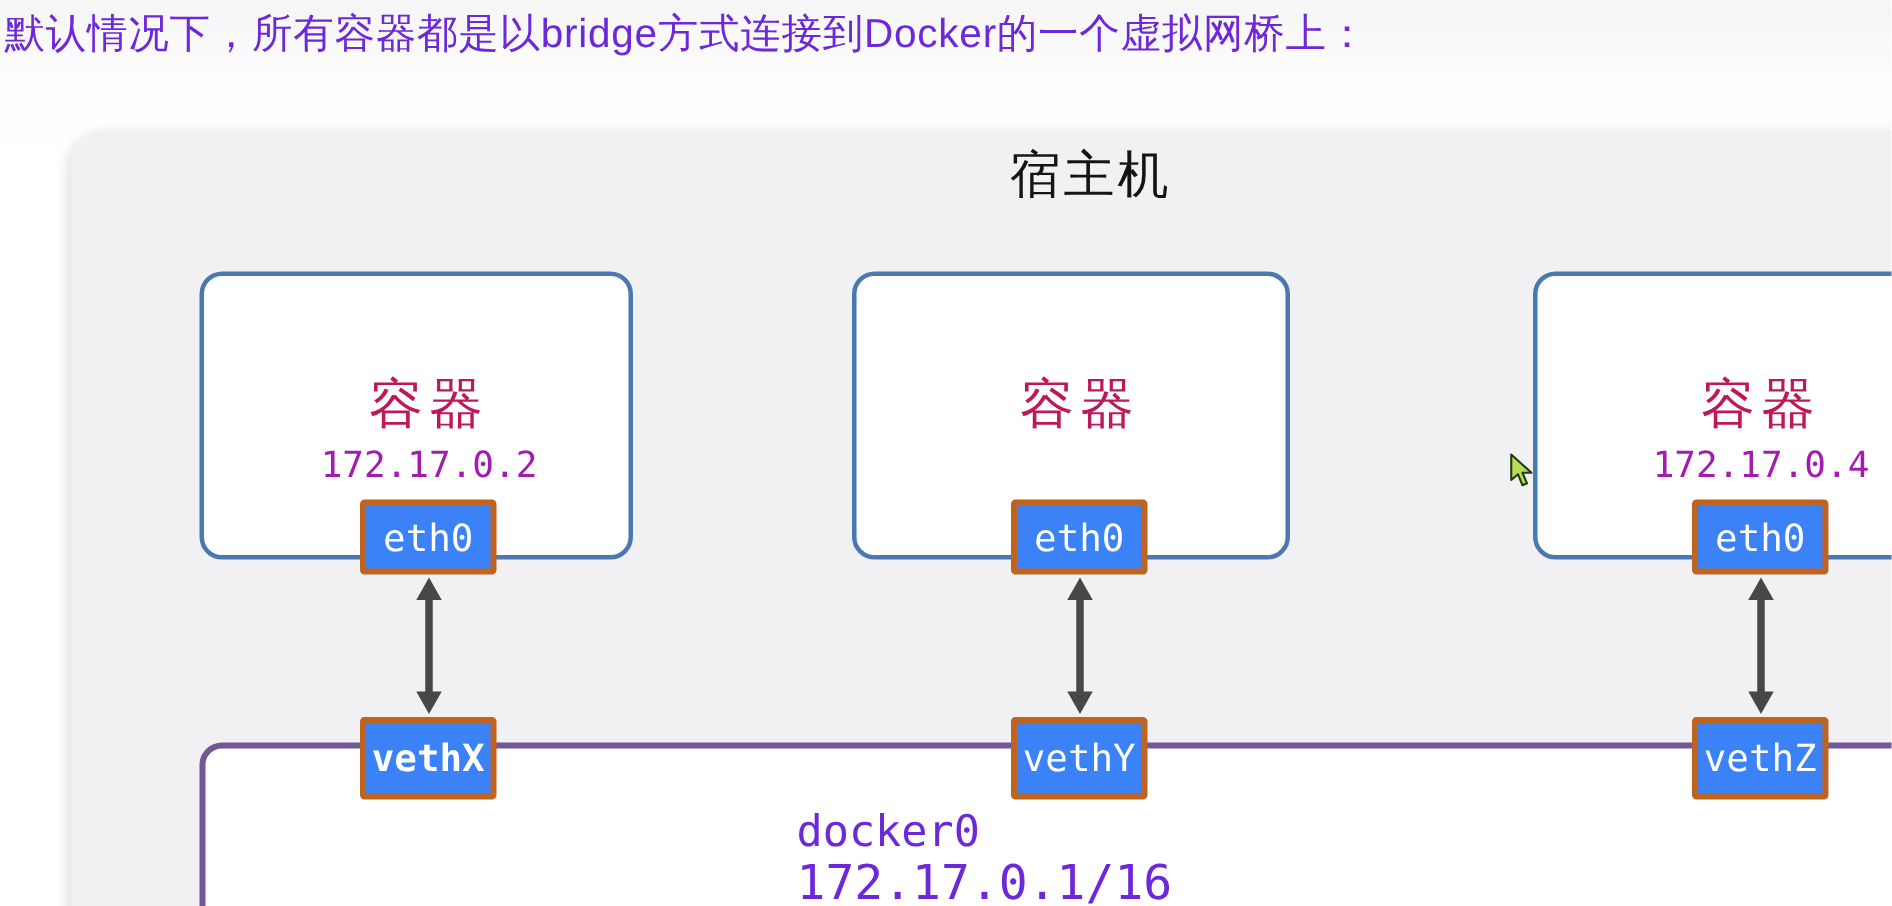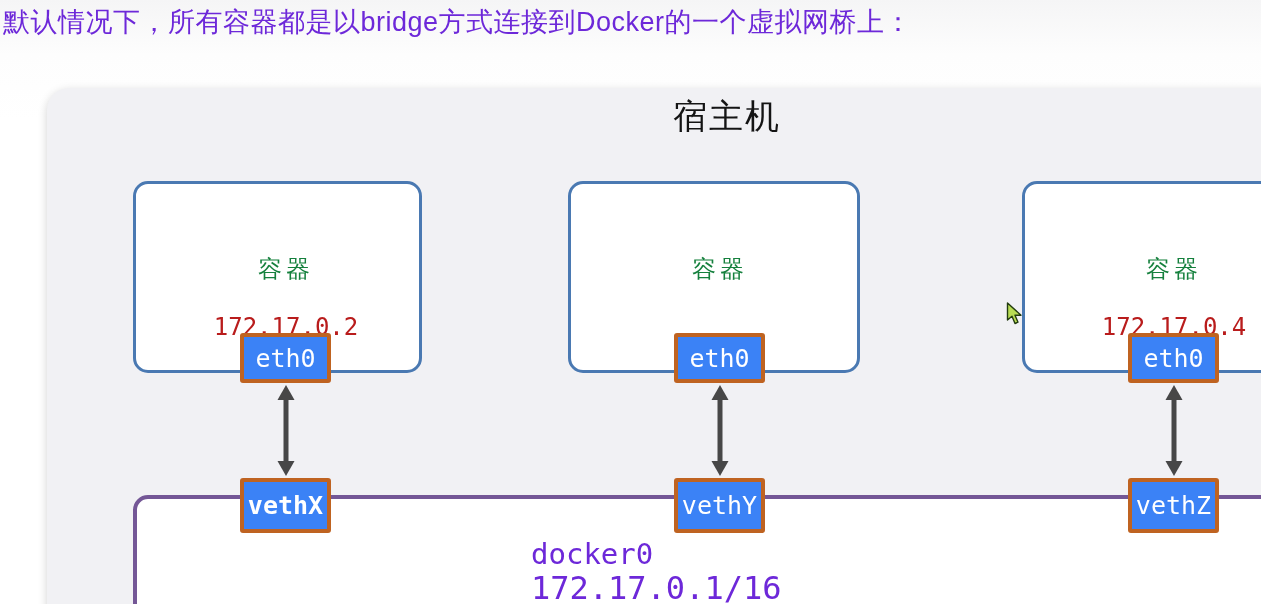--- a/index.html
+++ b/index.html
@@ -42,24 +42,24 @@
     position: absolute; top: 181px; height: 192px;
     background: #ffffff;
     border: 3px solid #4a79b2;
     border-radius: 15px;
     box-sizing: border-box;
   }
   .col-content {
     position: absolute; top: 250px; width: 300px; text-align: center;
   }
   .container-label {
-    font-size: 24px; letter-spacing: 4px; color: #15803d; line-height: 38px;
+    font-size: 36px; letter-spacing: 4px; color: #be185d; line-height: 38px;
   }
   .container-ip {
-    margin-top: 26px; font-size: 24px; color: #b91c1c; line-height: 26px;
+    margin-top: 9px; font-size: 24px; color: #a21caf; line-height: 26px;
   }
 
   .port {
     position: absolute; width: 91px;
     background: #3b82f6;
     border: 4px solid #bf6321;
     border-radius: 3px;
     box-sizing: border-box;
     color: #ffffff; font-size: 25px;
     display: flex; align-items: center; justify-content: center;

